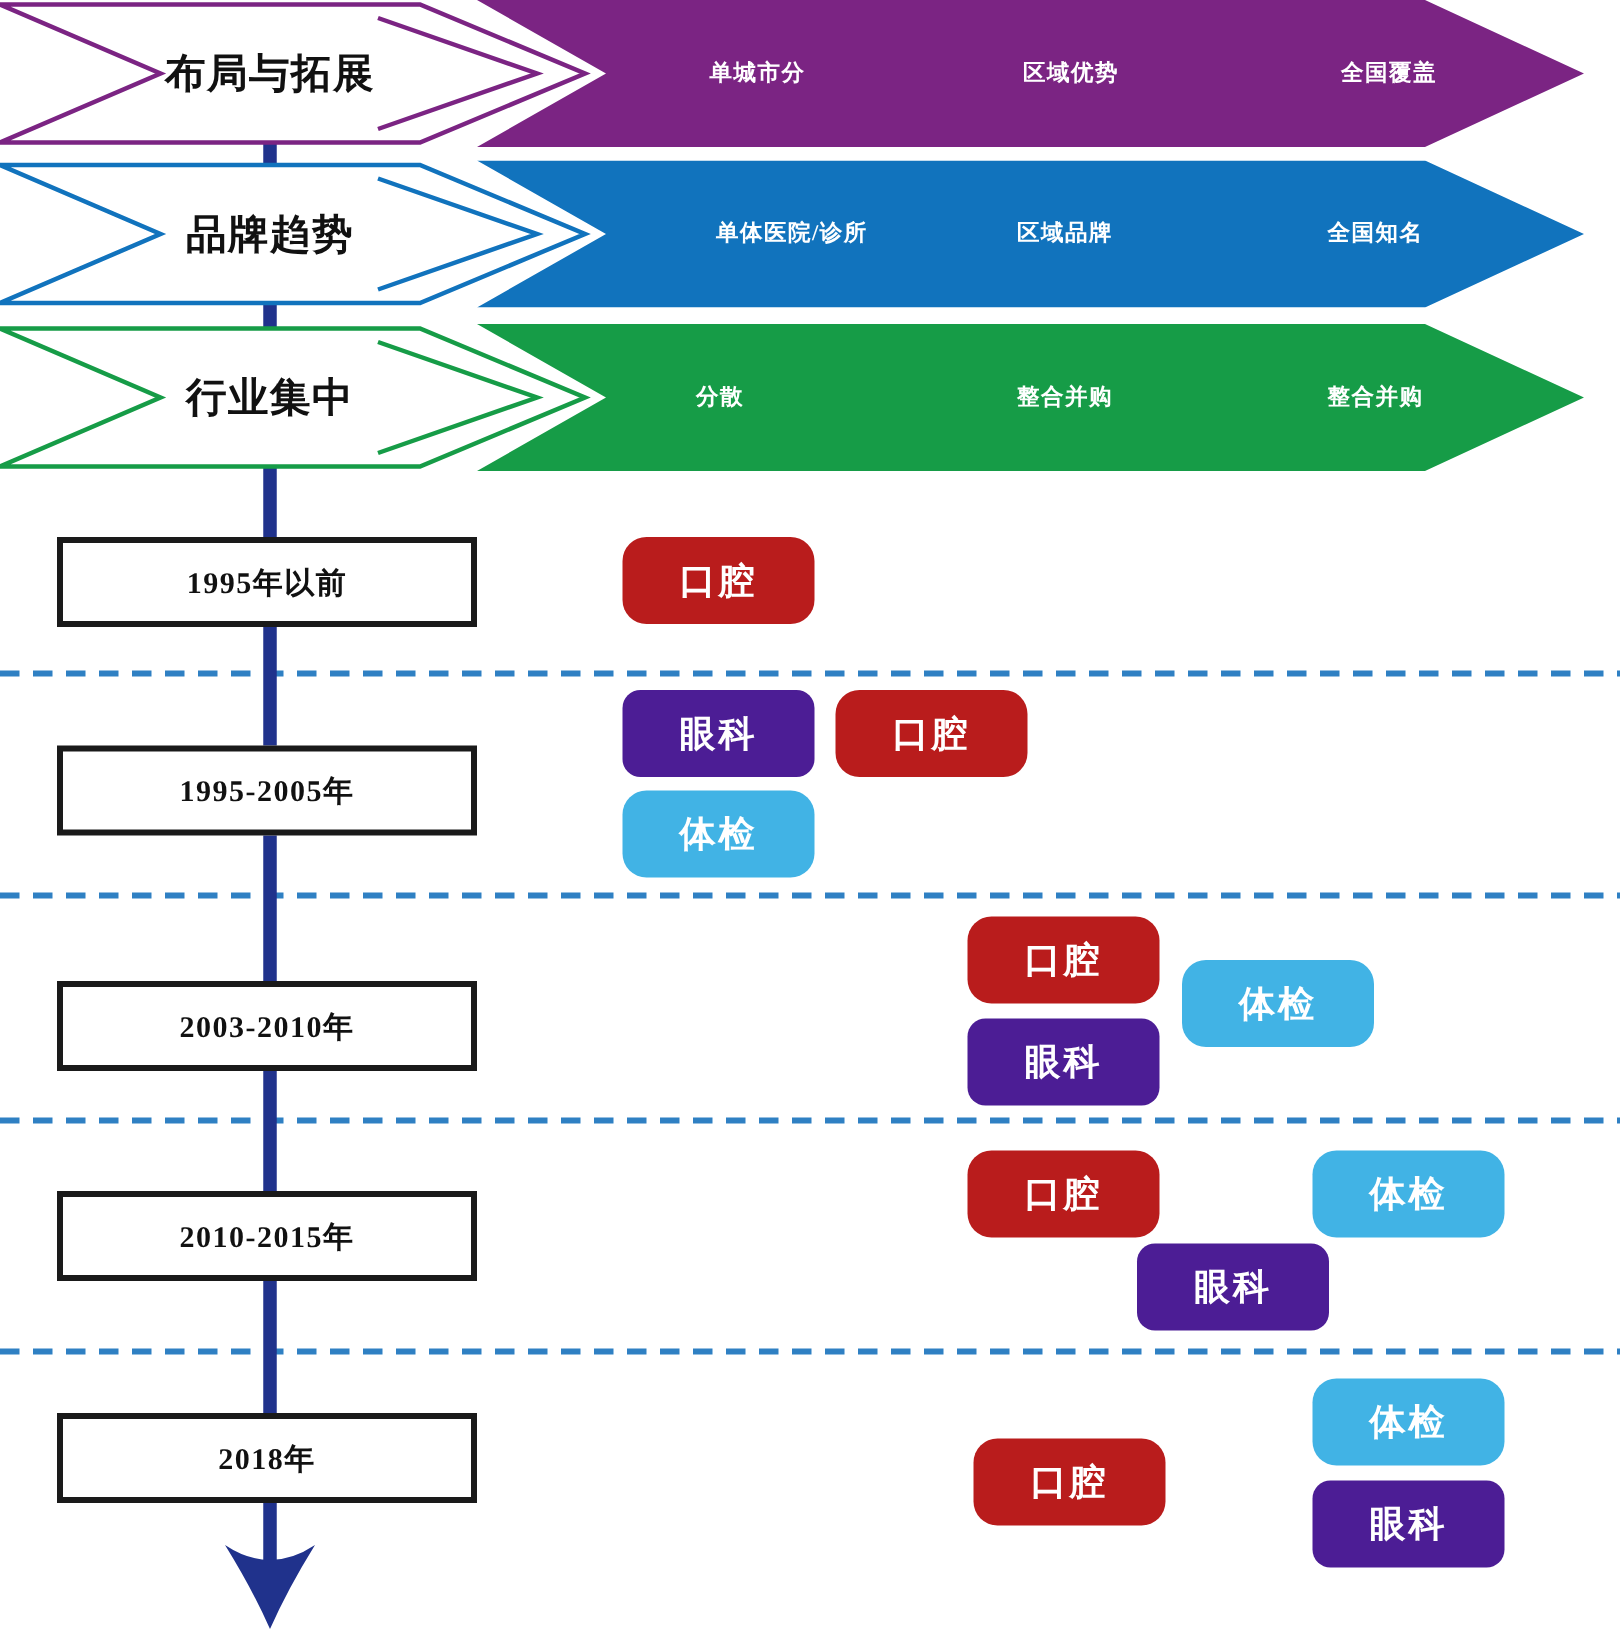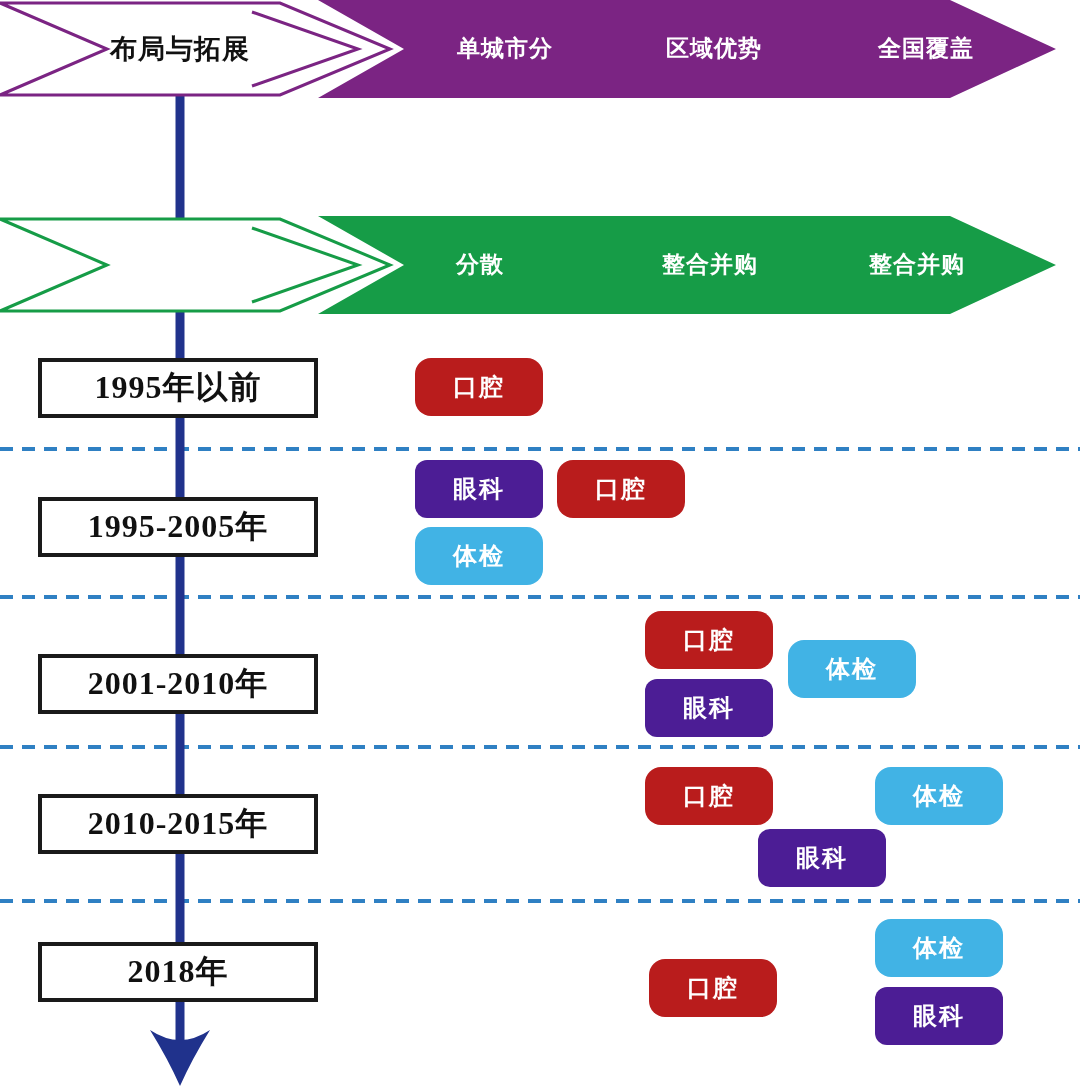--- a/index.html
+++ b/index.html
@@ -23,38 +23,38 @@
   .b2 .arrow,.b2 .chev{stroke:#1173BD;}
   .b3 .arrow,.b3 .chev{stroke:#169C47;}
   .arrow{fill:#ffffff;stroke-width:3;}
   .chev{fill:none;stroke-width:3;}
   .banner-title{
     position:absolute;left:60px;top:0;width:240px;height:98px;line-height:98px;
     text-align:center;font-size:27px;font-weight:bold;color:#111111;letter-spacing:1px;
   }
   .stage{
     position:absolute;top:0;height:98px;line-height:98px;text-align:center;
-    color:#ffffff;font-weight:bold;font-size:23px;letter-spacing:1px;
+    color:#ffffff;font-weight:bold;font-size:15px;letter-spacing:1px;
   }
   .b1 .st1{left:425px;width:160px;}
   .b1 .st2{left:634px;width:160px;}
   .b1 .st3{left:846px;width:160px;}
   .b2 .st1{left:428px;width:200px;}
   .b2 .st2{left:630px;width:160px;}
   .b2 .st3{left:837px;width:160px;}
   .b3 .st1{left:400px;width:160px;}
   .b3 .st2{left:630px;width:160px;}
   .b3 .st3{left:837px;width:160px;}
 
   
   .datebox{
     position:absolute;left:38px;width:280px;height:60px;box-sizing:border-box;
     background:#ffffff;border:4px solid #1a1a1a;z-index:3;
     display:flex;align-items:center;justify-content:center;
-    font-size:32px;font-weight:bold;color:#111111;letter-spacing:1px;
+    font-size:20px;font-weight:bold;color:#111111;letter-spacing:1px;
   }
   .d1{top:358px;}
   .d2{top:497px;}
   .d3{top:654px;}
   .d4{top:794px;}
   .d5{top:942px;}
 
   
   .pill{
     position:absolute;width:128px;height:58px;border-radius:16px;z-index:3;
@@ -102,35 +102,47 @@
       <polygon class="band" points="318,0 950,0 1056,49 950,98 318,98 404,49"></polygon>
       <polygon class="arrow" points="0,3 280,3 390,49 280,95 0,95 107,49"></polygon>
       <polyline class="chev" points="252,12 358,49 252,86"></polyline>
     </svg>
     <div class="banner-title">布局与拓展</div>
     <div class="stage st1">单城市分</div>
     <div class="stage st2">区域优势</div>
     <div class="stage st3">全国覆盖</div>
   </div>
 
+  <div class="banner b2">
+    <svg width="1080" height="98" viewBox="0 0 1080 98">
+      <polygon class="band" points="318,0 950,0 1056,49 950,98 318,98 404,49"></polygon>
+      <polygon class="arrow" points="0,3 280,3 390,49 280,95 0,95 107,49"></polygon>
+      <polyline class="chev" points="252,12 358,49 252,86"></polyline>
+    </svg>
+    <div class="banner-title">品牌趋势</div>
+    <div class="stage st1">单体医院/诊所</div>
+    <div class="stage st2">区域品牌</div>
+    <div class="stage st3">全国知名</div>
+  </div>
 
   <div class="banner b3">
     <svg width="1080" height="98" viewBox="0 0 1080 98">
       <polygon class="band" points="318,0 950,0 1056,49 950,98 318,98 404,49"></polygon>
       <polygon class="arrow" points="0,3 280,3 390,49 280,95 0,95 107,49"></polygon>
       <polyline class="chev" points="252,12 358,49 252,86"></polyline>
     </svg>
+    <div class="banner-title">行业集中</div>
     <div class="stage st1">分散</div>
     <div class="stage st2">整合并购</div>
     <div class="stage st3">整合并购</div>
   </div>
 
   <div class="datebox d1">1995年以前</div>
   <div class="datebox d2">1995-2005年</div>
-  <div class="datebox d3">2001-2010年</div>
+  <div class="datebox d3">2003-2010年</div>
   <div class="datebox d4">2010-2015年</div>
   <div class="datebox d5">2018年</div>
 
   <div class="pill pill-dental p1a">口腔</div>
 
   <div class="pill pill-eye p2a">眼科</div>
   <div class="pill pill-dental p2b">口腔</div>
   <div class="pill pill-checkup p2c">体检</div>
 
   <div class="pill pill-dental p3a">口腔</div>

